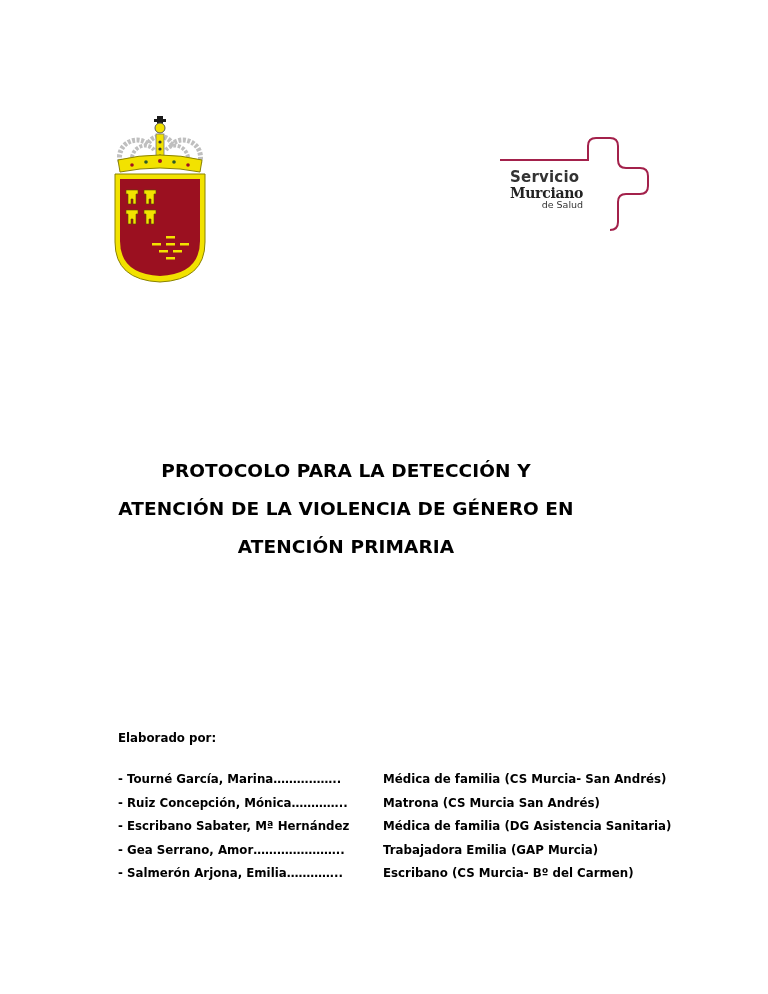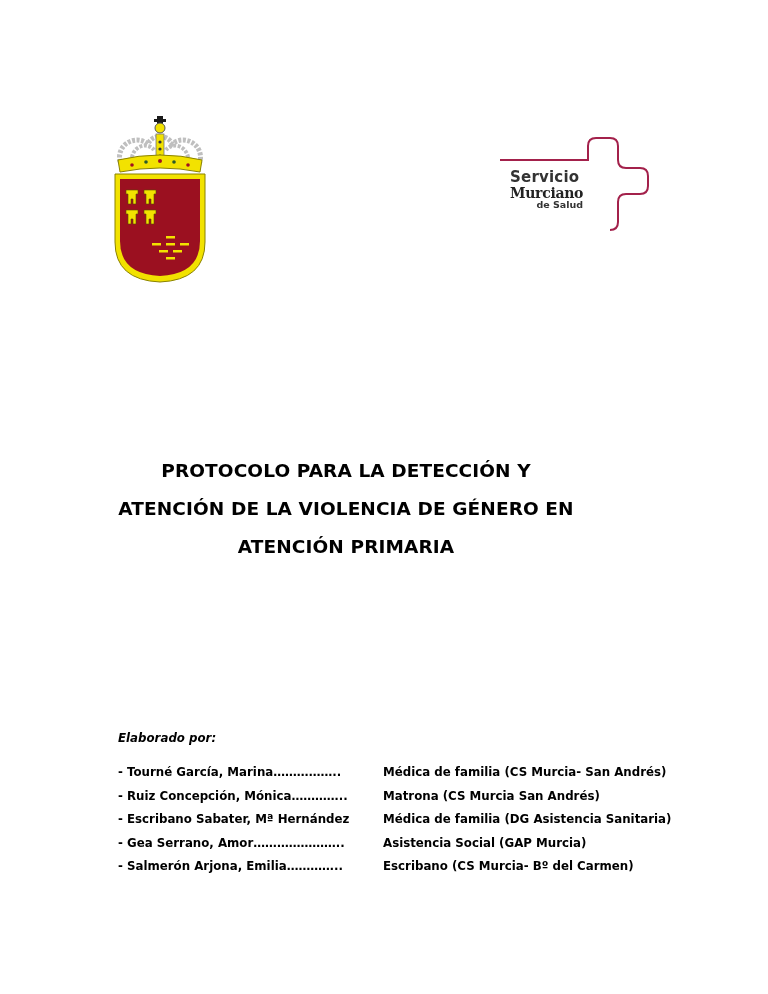--- a/index.html
+++ b/index.html
@@ -48,21 +48,21 @@
     .sms-murciano {
       font-size: 14px;
       font-weight: bold;
       display: block;
       margin-top: 1px;
       letter-spacing: -0.3px;
     }
     .sms-salud {
       font-family: "DejaVu Sans", "Liberation Sans", sans-serif;
       font-size: 9.5px;
-      font-weight: bold;
+      font-weight: normal;
       color: #333333;
       display: block;
       text-align: right;
       margin-top: 0px;
     }
     .title-block {
       position: absolute;
       left: 0;
       top: 452px;
       width: 692px;
@@ -80,22 +80,21 @@
       position: absolute;
       left: 118px;
       top: 727px;
       font-size: 11.8px;
       font-weight: bold;
     }
     .credits-heading {
       display: block;
       height: 22px;
       line-height: 22px;
-      margin-bottom: 12px;
-      font-style: italic;
+      margin-bottom: 19px;
     }
     .credit-row {
       display: flex;
       height: 23.5px;
       line-height: 23.5px;
       white-space: nowrap;
     }
     .credit-name {
       width: 265px;
       overflow: hidden;
@@ -180,19 +179,19 @@
   <div class="credit-row">
     <span class="credit-name">- Ruiz Concepción, Mónica…………..</span>
     <span class="credit-role">Matrona (CS Murcia San Andrés)</span>
   </div>
   <div class="credit-row">
     <span class="credit-name">- Escribano Sabater, Mª Hernández</span>
     <span class="credit-role">Médica de familia (DG Asistencia Sanitaria)</span>
   </div>
   <div class="credit-row">
     <span class="credit-name">- Gea Serrano, Amor…………………..</span>
-    <span class="credit-role">Asistencia Social (GAP Murcia)</span>
+    <span class="credit-role">Trabajadora Emilia (GAP Murcia)</span>
   </div>
   <div class="credit-row">
     <span class="credit-name">- Salmerón Arjona, Emilia…………..</span>
     <span class="credit-role">Escribano (CS Murcia- Bº del Carmen)</span>
   </div>
 </div>
 
 </body></html>

